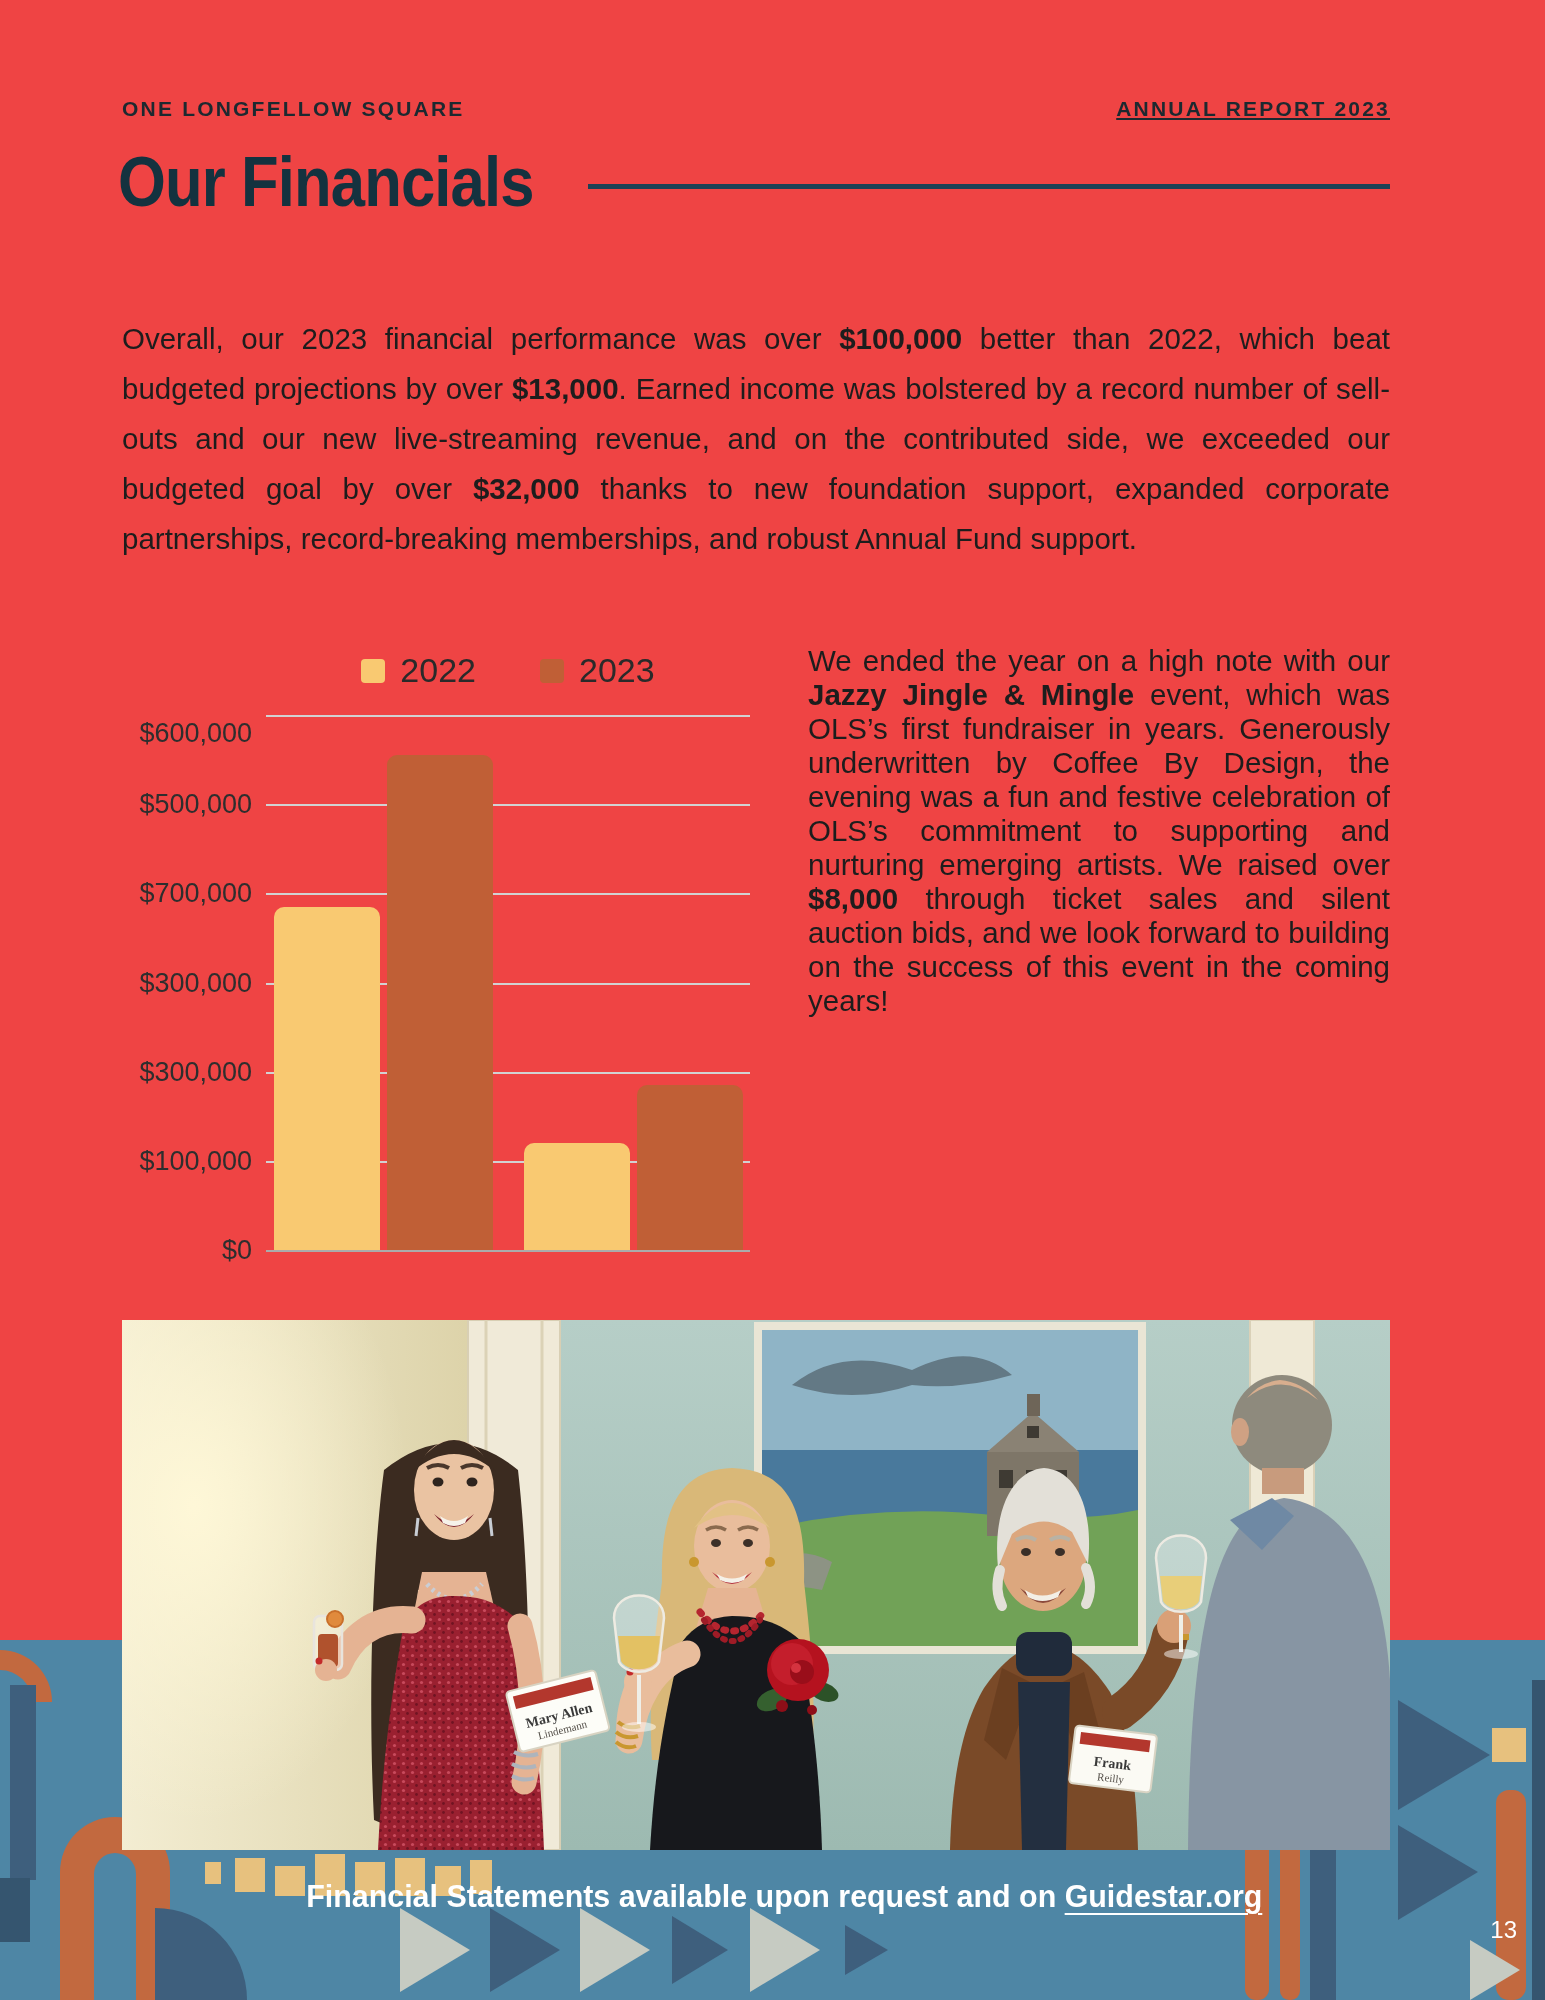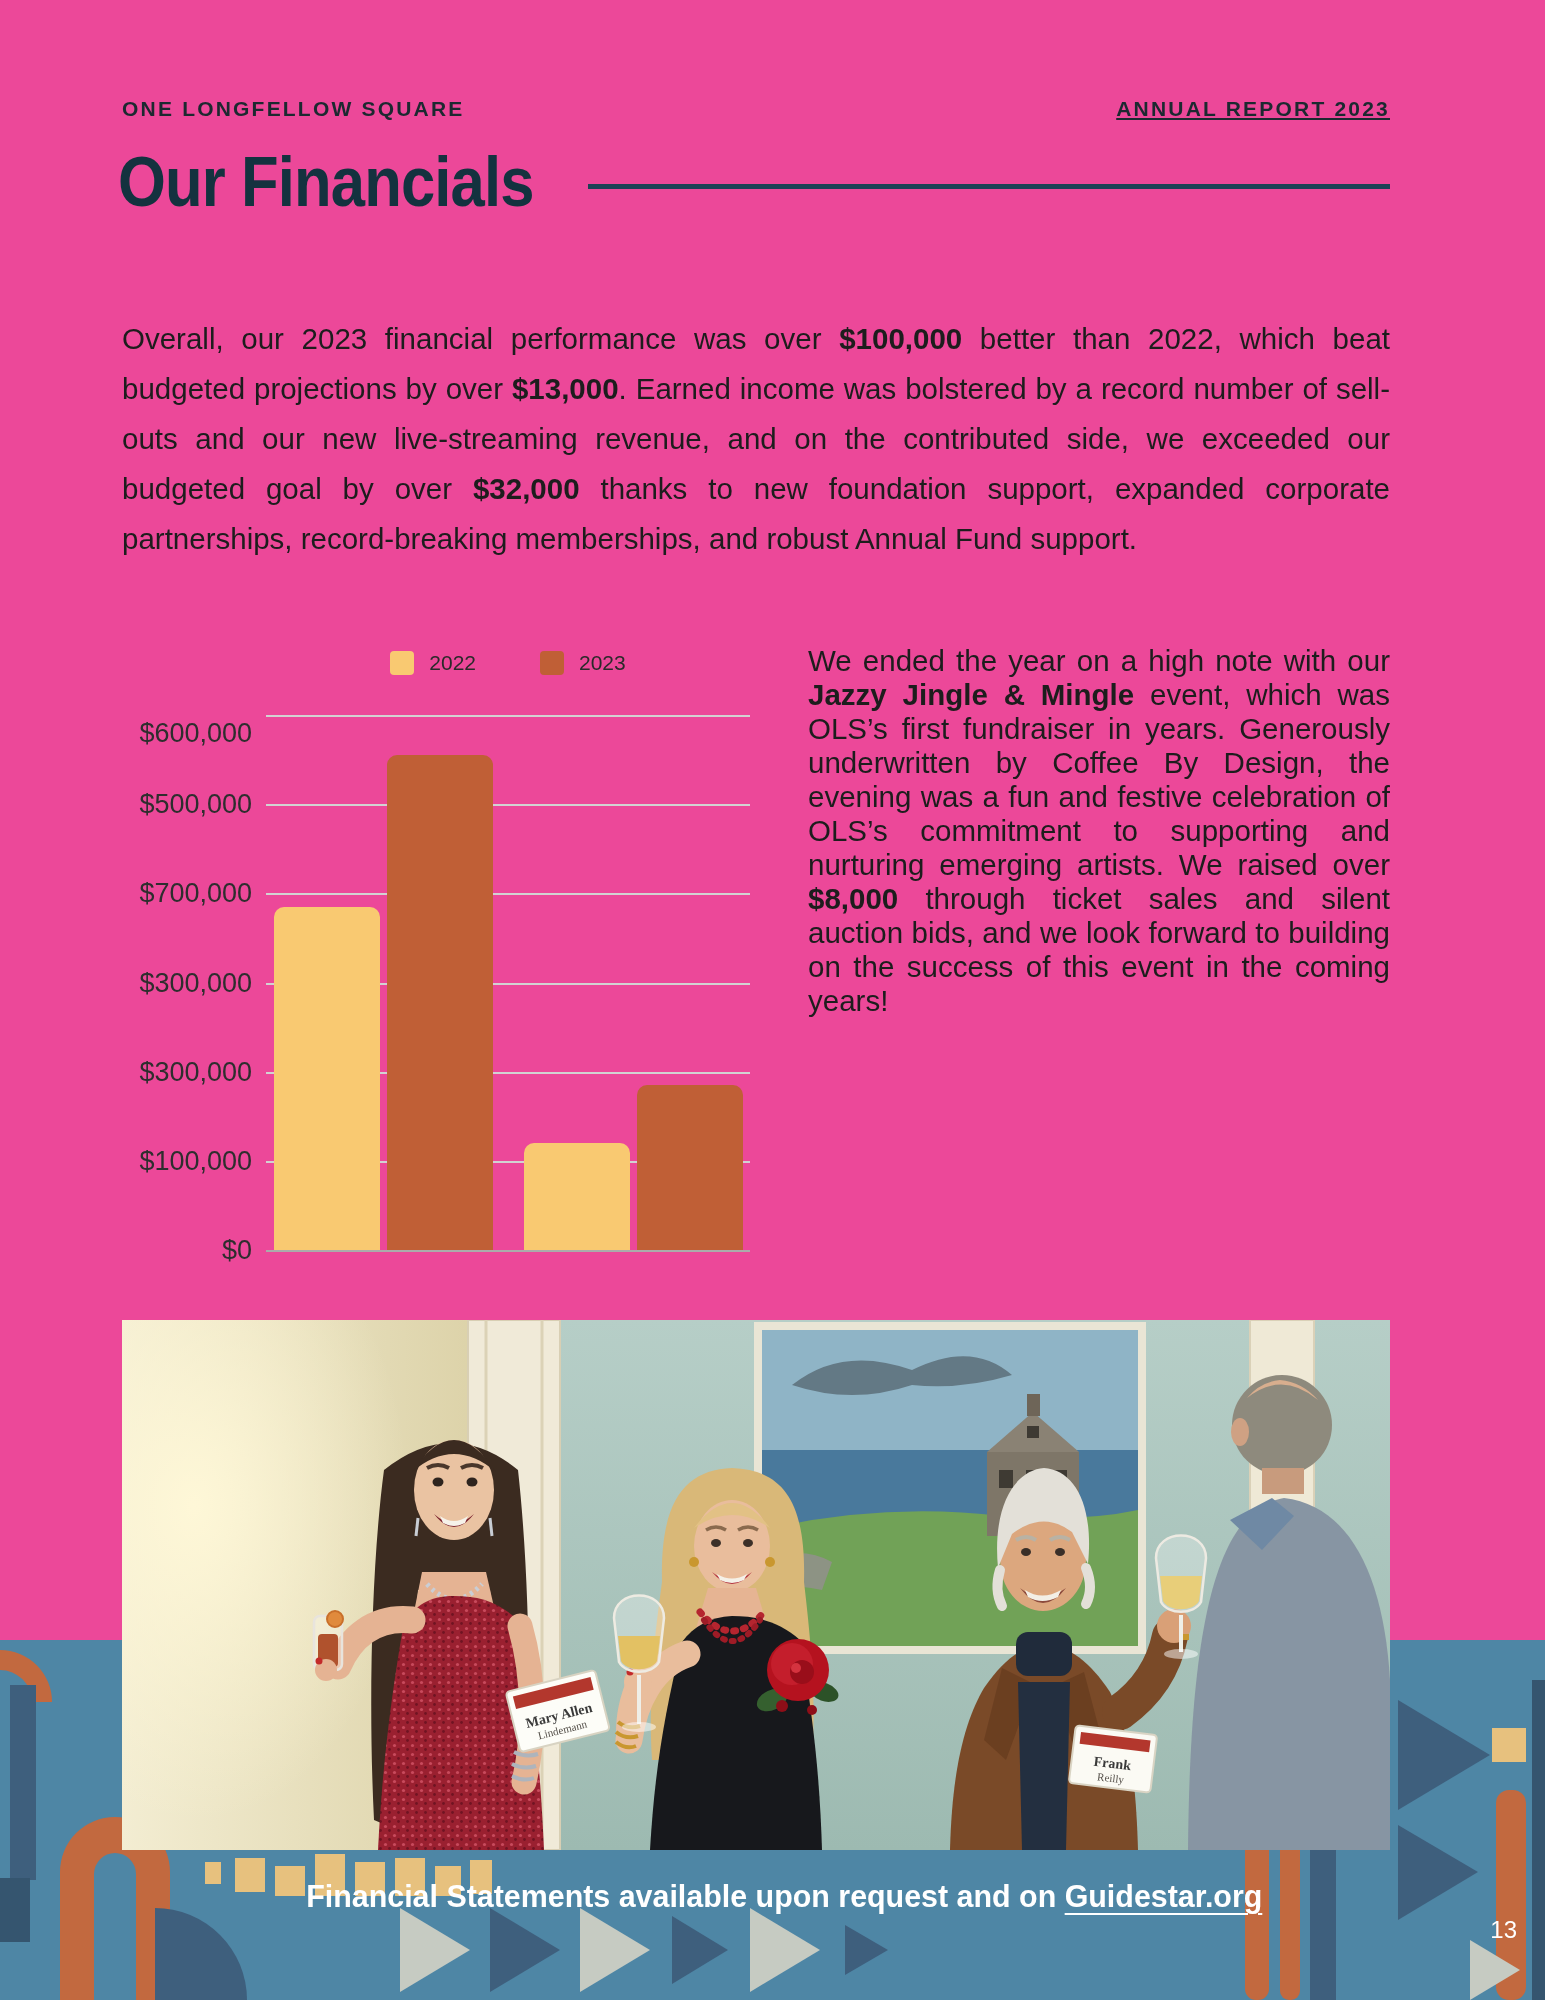--- a/index.html
+++ b/index.html
@@ -1,32 +1,32 @@
 <!DOCTYPE html>
 <html><head>
 <meta charset="utf-8">
 <style>
   html,body{margin:0;padding:0;background:#e8e8e8;}
-  .page{position:relative;width:1545px;height:2000px;background:#ec4899;overflow:hidden;
+  .page{position:relative;width:1545px;height:2000px;background:#ef4444;overflow:hidden;
         font-family:"Liberation Sans",sans-serif;margin:0 auto;}
   .hdr{position:absolute;top:97px;font-size:21px;font-weight:700;letter-spacing:2.2px;color:#1c2930;white-space:nowrap;}
   .hdr-left{left:122px;}
   .hdr-right{right:155px;text-decoration:underline;}
   .page-title{position:absolute;left:118px;top:142px;font-size:70px;font-weight:700;color:#14323f;
         letter-spacing:-1px;transform:scaleX(.88);transform-origin:left center;white-space:nowrap;}
   .title-rule{position:absolute;left:588px;top:184px;width:802px;height:5px;background:#1c4256;}
   .para{position:absolute;text-align:justify;color:#1d1d1d;font-size:29.5px;}
   .para strong{font-weight:700;}
   .para-intro{left:122px;top:314px;width:1268px;line-height:50px;}
   .para-side{left:808px;top:644px;width:582px;line-height:34px;}
 
   
   .chart{position:absolute;left:122px;top:645px;width:680px;height:690px;}
   .legend{position:absolute;left:144px;top:6px;width:484px;display:flex;justify-content:center;gap:64px;}
-  .legend-item{display:flex;align-items:center;gap:15px;font-size:21px;color:#2a2a2a;}
+  .legend-item{display:flex;align-items:center;gap:15px;font-size:34px;color:#2a2a2a;}
   .swatch{width:24px;height:24px;border-radius:4px;flex:none;}
   .ylabels{position:absolute;left:0;top:70px;width:130px;height:535px;}
   .ylabel{position:absolute;right:0;transform:translateY(-50%);font-size:27px;color:#2e2e2e;white-space:nowrap;}
   .plot{position:absolute;left:144px;top:70px;width:484px;height:535px;border-bottom:2px solid #ababab;}
   .gridline{position:absolute;left:0;width:100%;height:2px;background:#d2d2d2;}
   .bargroup{position:absolute;bottom:0;display:flex;align-items:flex-end;gap:7px;}
   .bar{width:106px;border-radius:10px 10px 0 0;}
   .xlabels{position:absolute;left:144px;top:620px;width:484px;height:40px;}
   .xlabel{position:absolute;width:219px;text-align:center;font-size:25px;letter-spacing:1.5px;color:#2a2a2a;}
 

